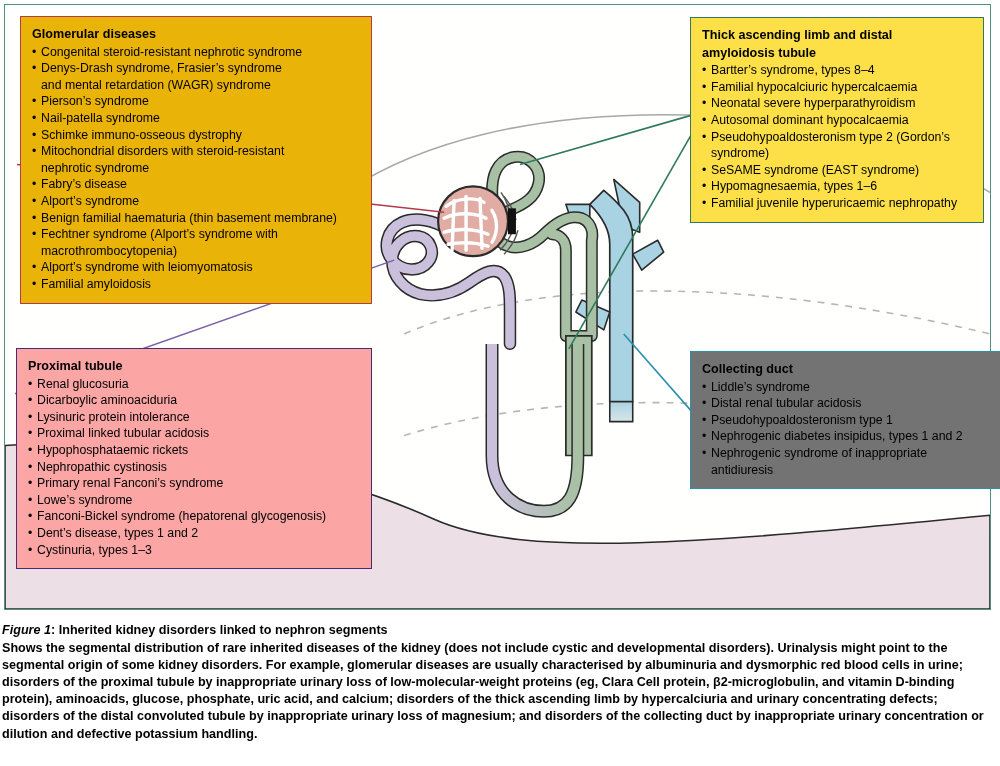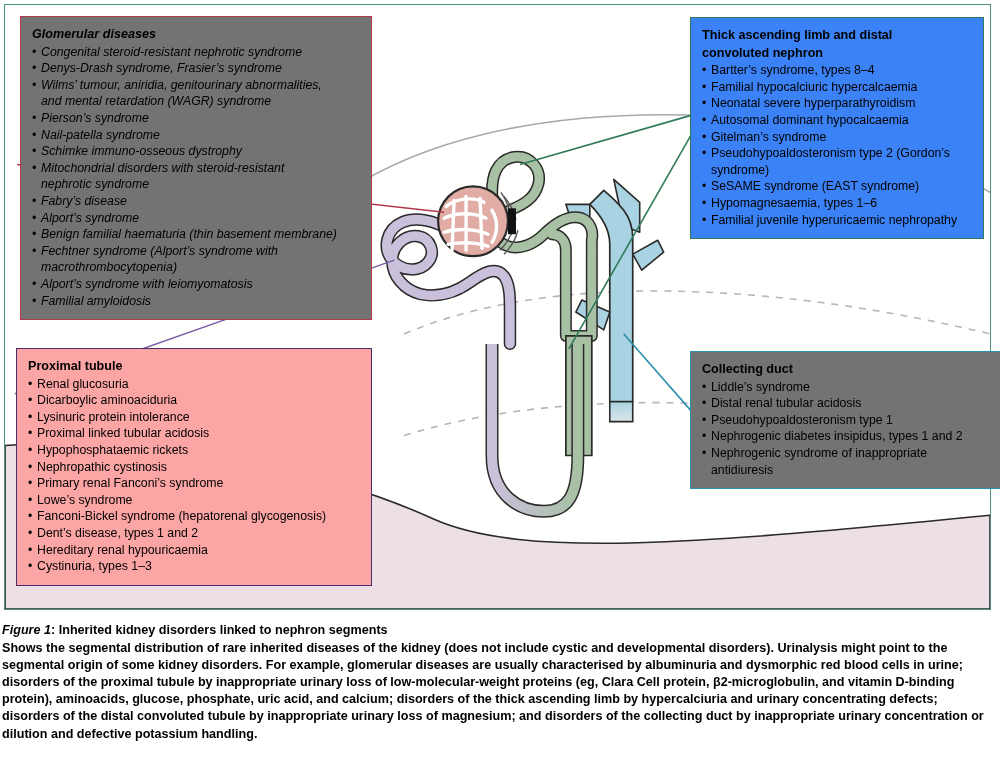--- a/index.html
+++ b/index.html
@@ -78,36 +78,35 @@
     text-indent: 0;
   }
   .callout li.cont::before {
     content: "";
   }
 
   #box-glomerular {
     left: 20px;
     top: 16px;
     width: 352px;
-    background: #737373;
+    background: #eab308;
     border-color: #b23a4c;
-    font-style: italic;
   }
   #box-proximal {
     left: 16px;
     top: 348px;
     width: 356px;
     background: #fca5a5;
     border-color: #4b2a72;
   }
   #box-thick {
     left: 690px;
     top: 17px;
     width: 294px;
-    background: #3b82f6;
+    background: #fde047;
     border-color: #2f7a5c;
   }
   #box-collecting {
     left: 690px;
     top: 351px;
     width: 348px;
     background: #737373;
     border-color: #2b8fae;
   }
 
@@ -280,21 +279,20 @@
       </g>
 
     </svg>
   </div>
 
   <div id="box-glomerular" class="callout">
     <div class="box-title">Glomerular diseases</div>
     <ul>
       <li>Congenital steroid-resistant nephrotic syndrome</li>
       <li>Denys-Drash syndrome, Frasier’s syndrome</li>
-      <li>Wilms’ tumour, aniridia, genitourinary abnormalities,</li>
       <li class="cont">and mental retardation (WAGR) syndrome</li>
       <li>Pierson’s syndrome</li>
       <li>Nail-patella syndrome</li>
       <li>Schimke immuno-osseous dystrophy</li>
       <li>Mitochondrial disorders with steroid-resistant</li>
       <li class="cont">nephrotic syndrome</li>
       <li>Fabry’s disease</li>
       <li>Alport’s syndrome</li>
       <li>Benign familial haematuria (thin basement membrane)</li>
       <li>Fechtner syndrome (Alport’s syndrome with</li>
@@ -310,34 +308,32 @@
       <li>Renal glucosuria</li>
       <li>Dicarboylic aminoaciduria</li>
       <li>Lysinuric protein intolerance</li>
       <li>Proximal linked tubular acidosis</li>
       <li>Hypophosphataemic rickets</li>
       <li>Nephropathic cystinosis</li>
       <li>Primary renal Fanconi’s syndrome</li>
       <li>Lowe’s syndrome</li>
       <li>Fanconi-Bickel syndrome (hepatorenal glycogenosis)</li>
       <li>Dent’s disease, types 1 and 2</li>
-      <li>Hereditary renal hypouricaemia</li>
       <li>Cystinuria, types 1–3</li>
     </ul>
   </div>
 
   <div id="box-thick" class="callout">
     <div class="box-title">Thick ascending limb and distal</div>
-    <div class="box-title">convoluted nephron</div>
+    <div class="box-title">amyloidosis tubule</div>
     <ul>
       <li>Bartter’s syndrome, types 8–4</li>
       <li>Familial hypocalciuric hypercalcaemia</li>
       <li>Neonatal severe hyperparathyroidism</li>
       <li>Autosomal dominant hypocalcaemia</li>
-      <li>Gitelman’s syndrome</li>
       <li>Pseudohypoaldosteronism type 2 (Gordon’s</li>
       <li class="cont">syndrome)</li>
       <li>SeSAME syndrome (EAST syndrome)</li>
       <li>Hypomagnesaemia, types 1–6</li>
       <li>Familial juvenile hyperuricaemic nephropathy</li>
     </ul>
   </div>
 
   <div id="box-collecting" class="callout">
     <div class="box-title">Collecting duct</div>

